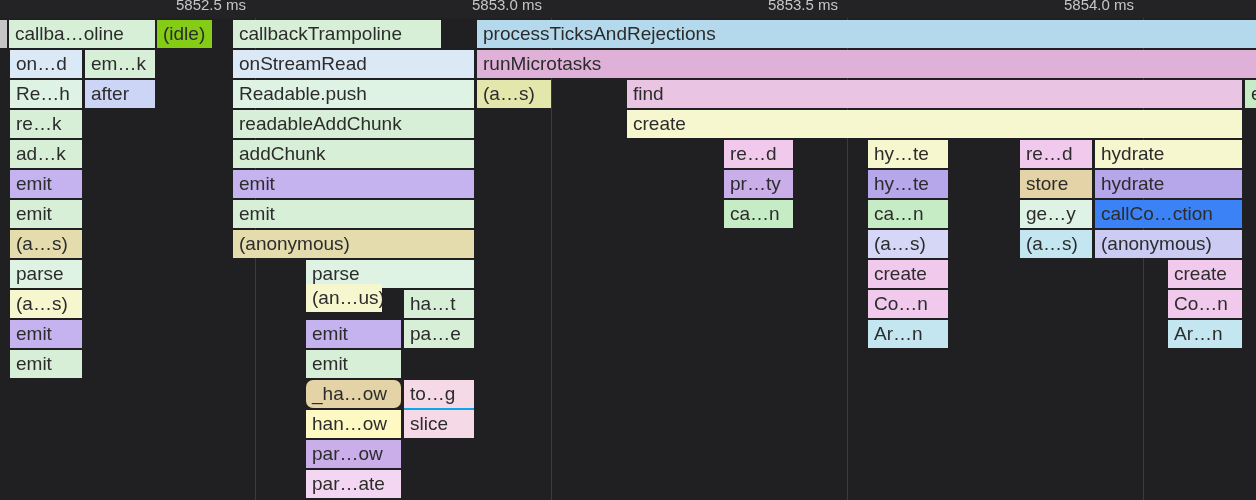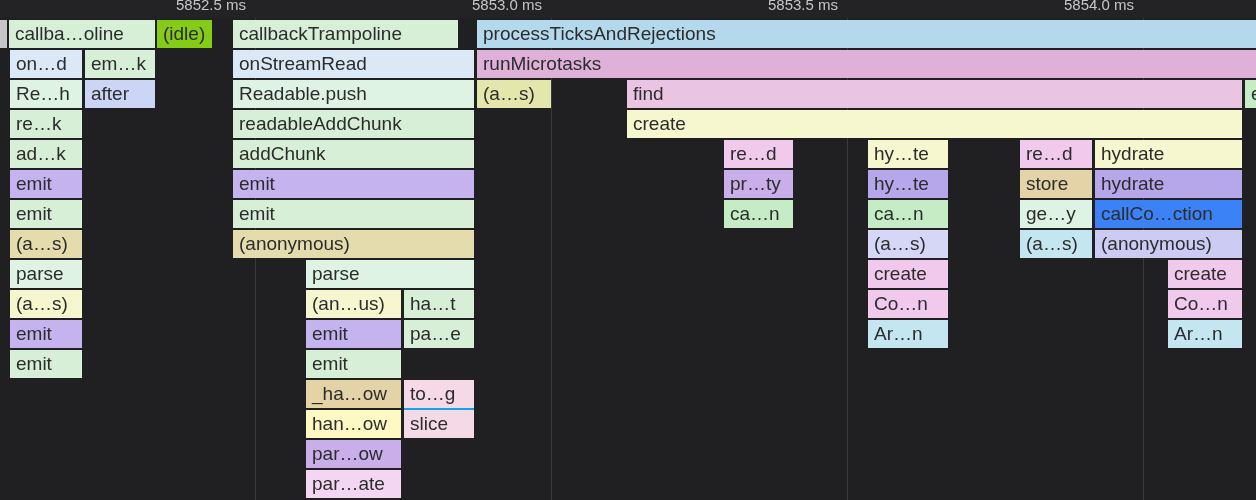--- a/index.html
+++ b/index.html
@@ -51,36 +51,36 @@
       <div class="frame" style="left: 85px; top: 80px; width: 70px; height: 28px; background: rgb(204, 213, 246);"><span>after</span></div>
       <div class="frame" style="left: 10px; top: 110px; width: 72px; height: 28px; background: rgb(215, 239, 215);"><span>re…k</span></div>
       <div class="frame" style="left: 10px; top: 140px; width: 72px; height: 28px; background: rgb(215, 239, 215);"><span>ad…k</span></div>
       <div class="frame" style="left: 10px; top: 170px; width: 72px; height: 28px; background: rgb(197, 179, 240);"><span>emit</span></div>
       <div class="frame" style="left: 10px; top: 200px; width: 72px; height: 28px; background: rgb(215, 239, 215);"><span>emit</span></div>
       <div class="frame" style="left: 10px; top: 230px; width: 72px; height: 28px; background: rgb(229, 220, 174);"><span>(a…s)</span></div>
       <div class="frame" style="left: 10px; top: 260px; width: 72px; height: 28px; background: rgb(222, 243, 227);"><span>parse</span></div>
       <div class="frame" style="left: 10px; top: 290px; width: 72px; height: 28px; background: rgb(246, 246, 207);"><span>(a…s)</span></div>
       <div class="frame" style="left: 10px; top: 320px; width: 72px; height: 28px; background: rgb(197, 179, 240);"><span>emit</span></div>
       <div class="frame" style="left: 10px; top: 350px; width: 72px; height: 28px; background: rgb(215, 239, 215);"><span>emit</span></div>
-      <div class="frame" style="left: 233px; top: 20px; width: 225px; height: 28px; background: rgb(215, 239, 215);"><span>callbackTrampoline</span></div>
+      <div class="frame" style="left: 233px; top: 20px; width: 208px; height: 28px; background: rgb(215, 239, 215);"><span>callbackTrampoline</span></div>
       <div class="frame" style="left: 233px; top: 50px; width: 241px; height: 28px; background: rgb(219, 233, 247);"><span>onStreamRead</span></div>
       <div class="frame" style="left: 233px; top: 80px; width: 241px; height: 28px; background: rgb(222, 243, 227);"><span>Readable.push</span></div>
       <div class="frame" style="left: 233px; top: 110px; width: 241px; height: 28px; background: rgb(215, 239, 215);"><span>readableAddChunk</span></div>
       <div class="frame" style="left: 233px; top: 140px; width: 241px; height: 28px; background: rgb(215, 239, 215);"><span>addChunk</span></div>
       <div class="frame" style="left: 233px; top: 170px; width: 241px; height: 28px; background: rgb(197, 179, 240);"><span>emit</span></div>
       <div class="frame" style="left: 233px; top: 200px; width: 241px; height: 28px; background: rgb(215, 239, 215);"><span>emit</span></div>
       <div class="frame" style="left: 233px; top: 230px; width: 241px; height: 28px; background: rgb(229, 220, 174);"><span>(anonymous)</span></div>
       <div class="frame" style="left: 306px; top: 260px; width: 168px; height: 28px; background: rgb(222, 243, 227);"><span>parse</span></div>
-      <div class="frame" style="left: 306px; top: 290px; width: 95px; height: 28px; background: rgb(246, 246, 207);"><span>(an…us)</span></div>
+      <div class="frame" style="left: 306px; top: 284px; width: 76px; height: 28px; background: rgb(246, 246, 207);"><span>(an…us)</span></div>
       <div class="frame" style="left: 404px; top: 290px; width: 70px; height: 28px; background: rgb(215, 239, 215);"><span>ha…t</span></div>
       <div class="frame" style="left: 306px; top: 320px; width: 95px; height: 28px; background: rgb(197, 179, 240);"><span>emit</span></div>
       <div class="frame" style="left: 404px; top: 320px; width: 70px; height: 28px; background: rgb(215, 239, 215);"><span>pa…e</span></div>
       <div class="frame" style="left: 306px; top: 350px; width: 95px; height: 28px; background: rgb(215, 239, 215);"><span>emit</span></div>
       <div class="frame" style="left: 404px; top: 350px; width: 70px; height: 28px; background: #0ea5e9; margin-top: 34px;"><span>string</span></div>
-      <div class="frame" style="left: 306px; top: 380px; width: 95px; height: 28px; background: rgb(227, 211, 166);"><span>_ha…ow</span></div>
+      <div class="frame" style="left: 306px; top: 380px; width: 95px; height: 28px; background: rgb(227, 211, 166); border-radius: 7px;"><span>_ha…ow</span></div>
       <div class="frame" style="left: 404px; top: 380px; width: 70px; height: 28px; background: rgb(246, 217, 230);"><span>to…g</span></div>
       <div class="frame" style="left: 306px; top: 410px; width: 95px; height: 28px; background: #fef9c3;"><span>han…ow</span></div>
       <div class="frame" style="left: 404px; top: 410px; width: 70px; height: 28px; background: rgb(246, 217, 230);"><span>slice</span></div>
       <div class="frame" style="left: 306px; top: 440px; width: 95px; height: 28px; background: rgb(201, 174, 234);"><span>par…ow</span></div>
       <div class="frame" style="left: 306px; top: 470px; width: 95px; height: 28px; background: rgb(243, 215, 242);"><span>par…ate</span></div>
       <div class="frame" style="left: 477px; top: 20px; width: 921px; height: 28px; background: rgb(180, 217, 236);"><span>processTicksAndRejections</span></div>
       <div class="frame" style="left: 477px; top: 50px; width: 779px; height: 28px; background: rgb(223, 177, 216);"><span>runMicrotasks</span></div>
       <div class="frame" style="left: 477px; top: 80px; width: 74px; height: 28px; background: rgb(228, 231, 172);"><span>(a…s)</span></div>
       <div class="frame" style="left: 627px; top: 80px; width: 615px; height: 28px; background: rgb(234, 196, 227);"><span>find</span></div>
       <div class="frame" style="left: 1245px; top: 80px; width: 11px; height: 28px; background: rgb(198, 236, 198);"><span>e</span></div>

